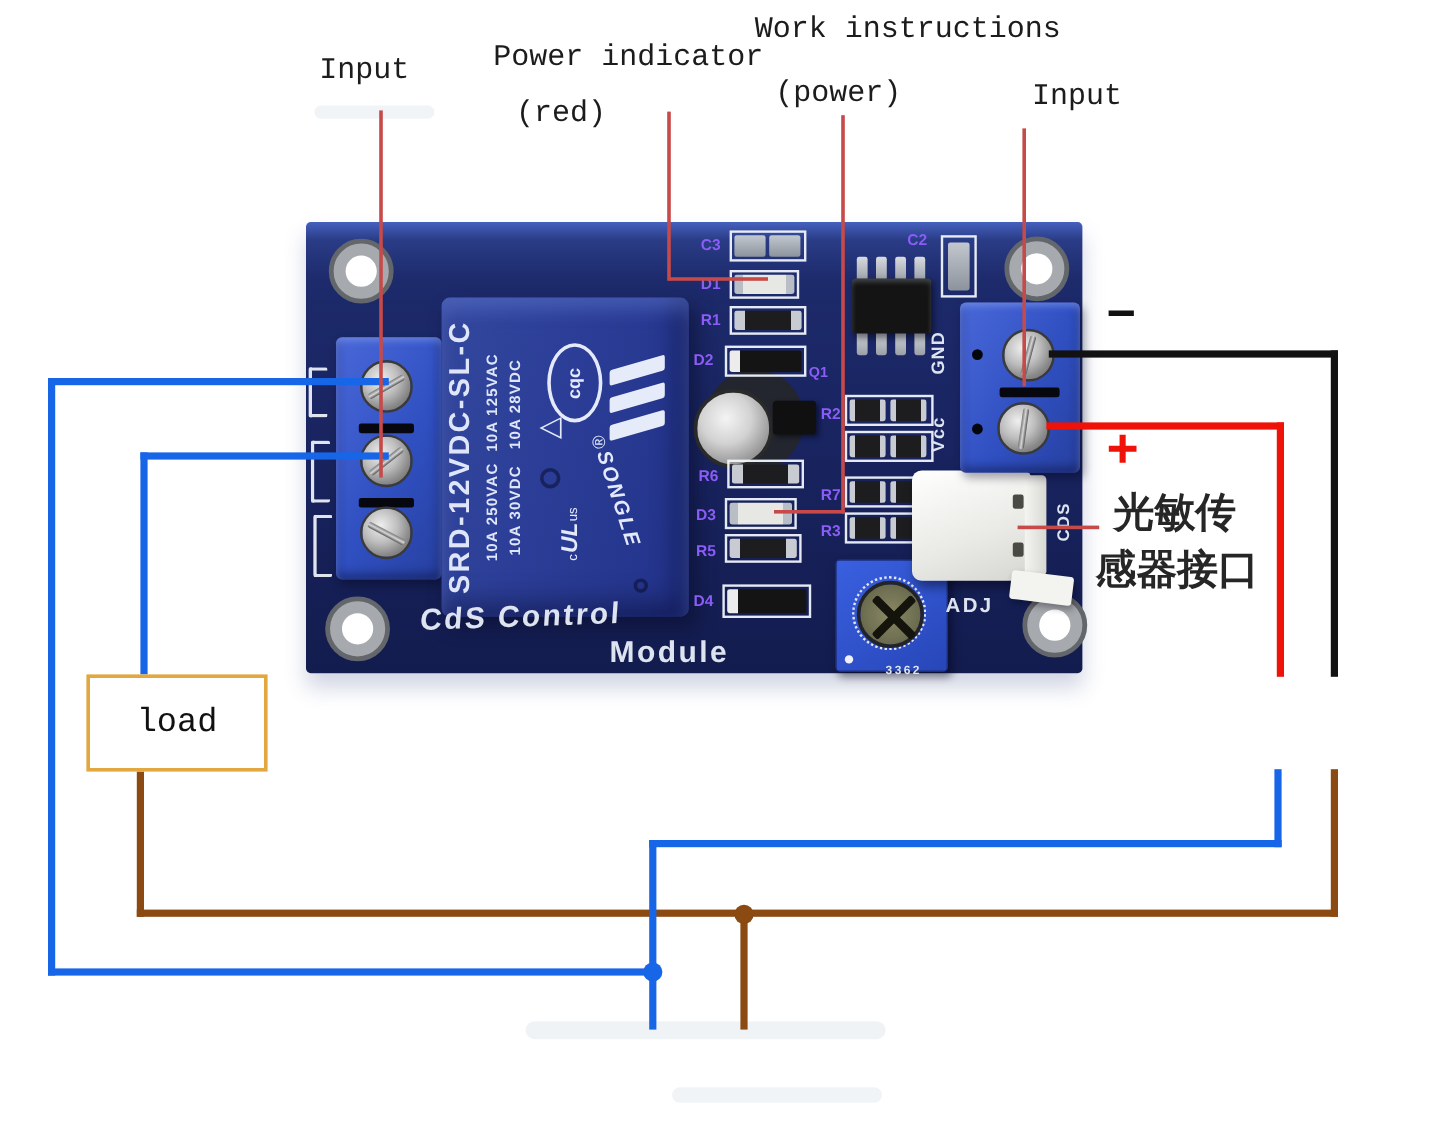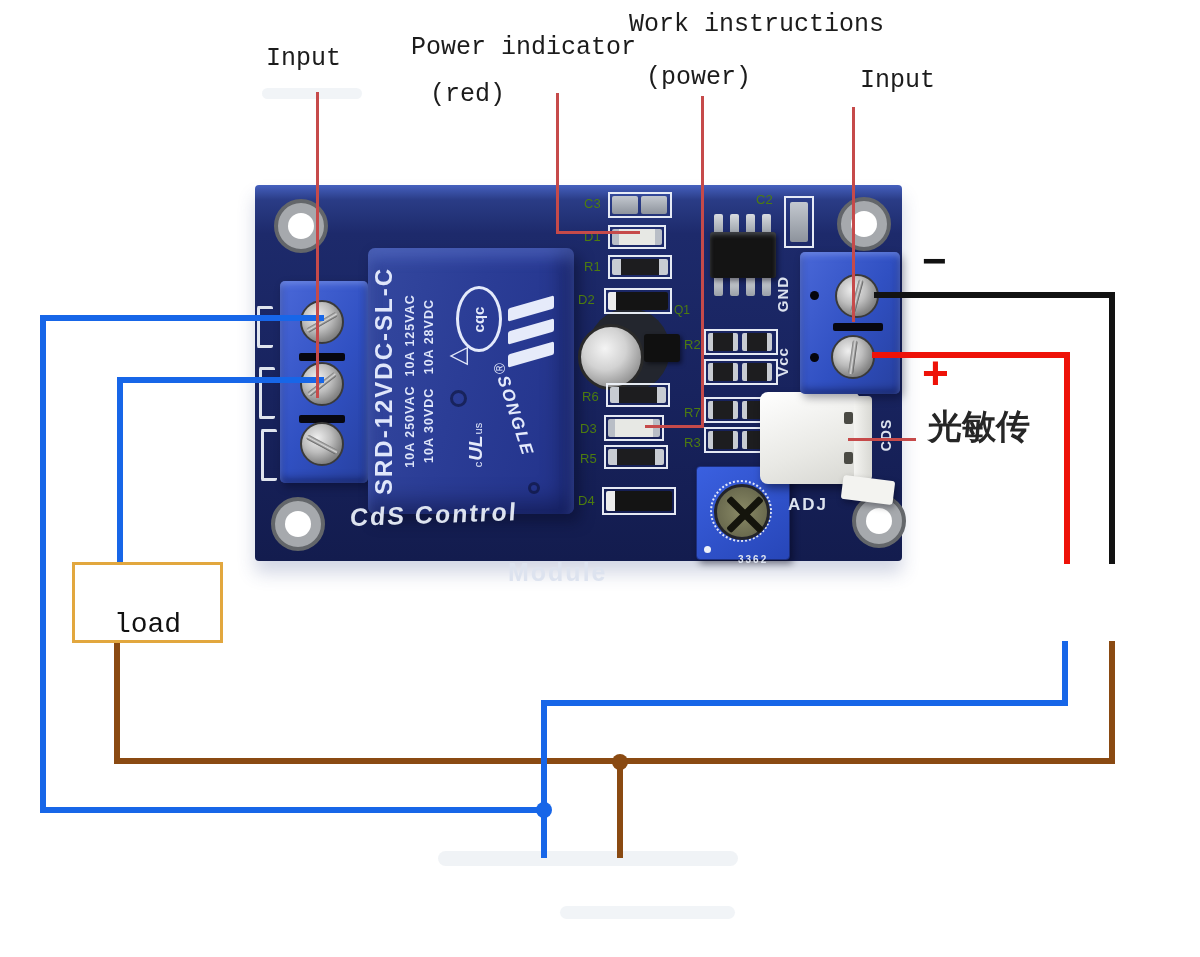--- a/index.html
+++ b/index.html
@@ -28,21 +28,21 @@
   .hole::after{content:"";position:absolute;inset:10px;border-radius:50%;background:#fff;}
   .tblock{position:absolute;background:linear-gradient(120deg,#4a68d8,#3050c2 55%,#27409f);
           border-radius:5px;
           box-shadow:inset 0 3px 6px rgba(150,175,255,.5),inset 0 -4px 9px rgba(0,0,30,.45),3px 4px 8px rgba(0,0,20,.35);}
   .screw{position:absolute;border-radius:50%;box-sizing:border-box;border:2px solid #3a3a3a;
          background:radial-gradient(circle at 38% 35%,#efefef,#bdbdbd 40%,#8a8a8a 68%,#5f5f5f);}
   .slot{position:absolute;left:8%;top:44%;width:84%;height:12%;border-radius:2px;
         background:linear-gradient(#777,#d6d6d6,#555);}
   .divider{position:absolute;background:#070710;border-radius:2px;}
   .skb{position:absolute;border:3px solid #dfe4ee;border-right:none;border-radius:2px;}
-  .ref{position:absolute;color:#4d7c0f;font-weight:normal;font-size:13px;}
+  .ref{position:absolute;color:#8b5cf6;font-weight:bold;font-size:13px;}
   .bracket{position:absolute;border:2px solid rgba(240,244,252,.95);box-sizing:border-box;}
   .resistor{position:absolute;border-radius:2px;
             background:linear-gradient(90deg,#c8ccd2 0 16%,#1d1d1f 16% 84%,#c8ccd2 84%);}
   .led{position:absolute;border-radius:2px;
        background:linear-gradient(90deg,#b9bec6 0 14%,#e7e8e4 14% 86%,#b9bec6 86%);}
   .bdiode{position:absolute;border-radius:2px;
           background:linear-gradient(90deg,#ececec 0 14%,#141414 14%);}
   .capc{position:absolute;border-radius:2px;background:linear-gradient(180deg,#c3c8cf,#8d939c);}
   .sk{position:absolute;color:#dde3ef;font-weight:bold;}
   .relay{position:absolute;left:368px;top:248px;width:206px;height:266px;border-radius:7px;
@@ -222,21 +222,21 @@
   <div class="screw" style="left:835px;top:274px;width:44px;height:44px;">
       <div class="slot" style="transform:rotate(-75deg);"></div>
     </div>
   <div class="screw" style="left:831px;top:335px;width:44px;height:44px;">
       <div class="slot" style="transform:rotate(-82deg);"></div>
     </div>
   <div class="sk rot90" style="left:757px;top:285px;width:52px;height:18px;font-size:15px;letter-spacing:1px;text-align:center;">GND</div>
   <div class="sk rot90" style="left:757px;top:353px;width:52px;height:18px;font-size:15px;letter-spacing:1px;text-align:center;">Vcc</div>
 
   <div class="sk" style="left:350px;top:500px;font-size:25px;letter-spacing:2px;transform:rotate(-2deg) skewX(-6deg);">CdS Control</div>
-  <div class="sk" style="left:508px;top:558px;font-size:25px;letter-spacing:2px;">Module</div>
+  <div class="sk" style="left:508px;top:530px;font-size:25px;letter-spacing:2px;">Module</div>
 
   <div class="wire b" style="left:40px;top:315px;width:284px;height:6px;"></div>
   <div class="wire b" style="left:40px;top:315px;width:6px;height:498px;"></div>
   <div class="wire b" style="left:40px;top:807px;width:510px;height:6px;"></div>
   <div class="wire b" style="left:117px;top:377px;width:207px;height:6px;"></div>
   <div class="wire b" style="left:117px;top:377px;width:6px;height:187px;"></div>
 
   <div class="wire br" style="left:114px;top:635px;width:6px;height:129px;"></div>
   <div class="wire br" style="left:114px;top:758px;width:1001px;height:6px;"></div>
   <div class="wire br" style="left:617px;top:758px;width:6px;height:100px;"></div>
@@ -248,27 +248,28 @@
 
   <div class="wire k" style="left:874px;top:292px;width:241px;height:6px;"></div>
   <div class="wire k" style="left:1109px;top:292px;width:6px;height:272px;"></div>
 
   <div class="wire r" style="left:872px;top:352px;width:198px;height:6px;"></div>
   <div class="wire r" style="left:1064px;top:352px;width:6px;height:212px;"></div>
 
   <div class="dot" style="left:536px;top:802px;background:var(--wire-blue,#1766e8);"></div>
   <div class="dot" style="left:612px;top:754px;background:var(--wire-brown,#8a4a12);"></div>
 
-  <div class="wirebox" style="left:72px;top:562px;width:145px;height:75px;font-size:28px;align-items:flex-end;">
+  <div class="wirebox" style="left:72px;top:562px;width:145px;height:75px;font-size:28px;">
     <span>load</span>
   </div>
 
   <div class="abs" style="left:922px;top:240px;font-size:42px;font-weight:bold;color:#111;line-height:1;">−</div>
   <div class="abs" style="left:922px;top:350px;font-size:46px;font-weight:bold;color:var(--wire-red,#ee1208);line-height:1;">+</div>
   <div class="abs" style="left:928px;top:404px;font-size:34px;font-weight:bold;color:#262626;">光敏传</div>
+  <div class="abs" style="left:913px;top:452px;font-size:34px;font-weight:bold;color:#262626;">感器接口</div>
 
   <div class="leader" style="left:316px;top:92px;width:3px;height:306px;"></div>
   <div class="leader" style="left:556px;top:93px;width:3px;height:141px;"></div>
   <div class="leader" style="left:558px;top:231px;width:82px;height:3px;"></div>
   <div class="leader" style="left:701px;top:96px;width:3px;height:332px;"></div>
   <div class="leader" style="left:645px;top:425px;width:59px;height:3px;"></div>
   <div class="leader" style="left:852px;top:107px;width:3px;height:215px;"></div>
   <div class="leader" style="left:848px;top:438px;width:68px;height:3px;"></div>
 
   <div class="ann" style="left:266px;top:44px;">Input</div>

